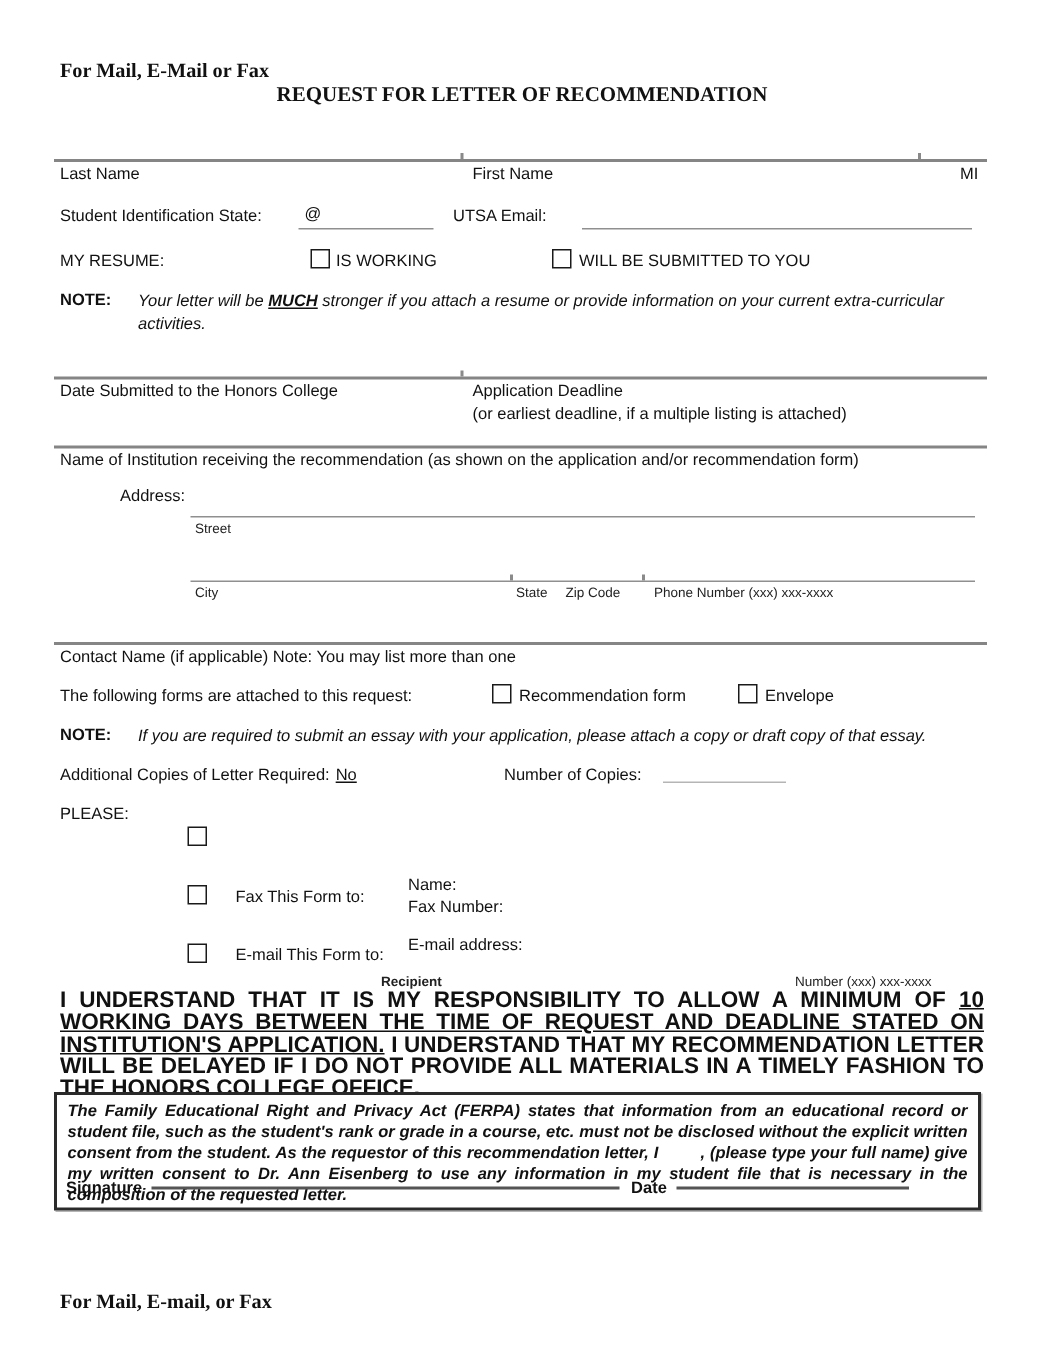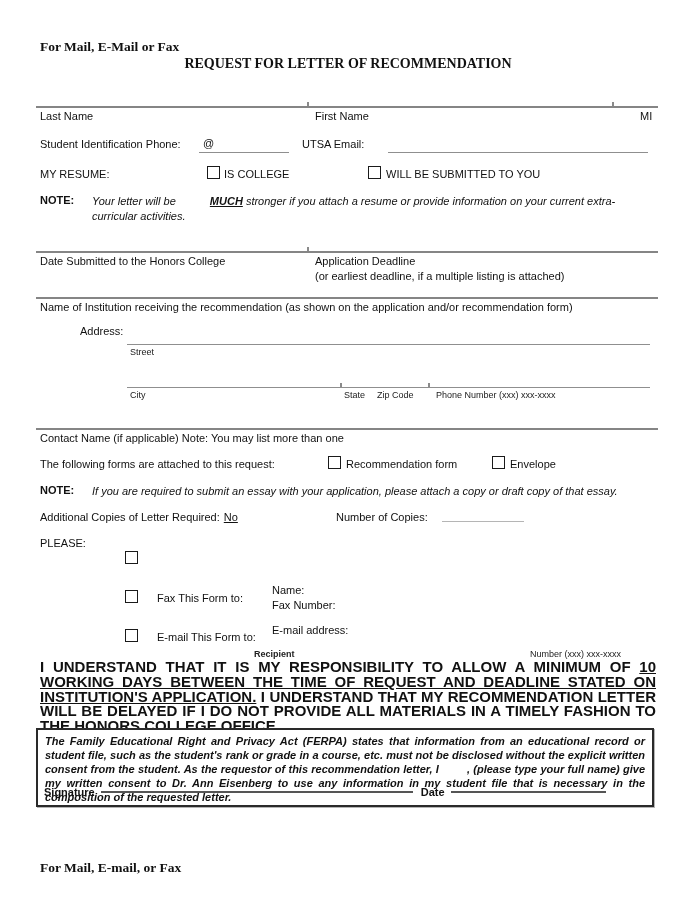--- a/index.html
+++ b/index.html
@@ -12,21 +12,21 @@
   .lbl { position:absolute; white-space:nowrap; }
   .serif-head { font-family:"Liberation Serif", serif; font-weight:bold; font-size:13.5px; }
   .title { position:absolute; left:0; right:0; text-align:center; font-family:"Liberation Serif", serif; font-weight:bold; font-size:14px; }
   .rule { position:absolute; left:36px; width:622px; height:1.5px; background:#858585; }
   .tick { position:absolute; width:1.5px; height:4px; background:#8a8a8a; }
   .fill-line { position:absolute; height:1.3px; background:#8f8f8f; }
   .cb { position:absolute; width:11px; height:11px; border:1.4px solid #1a1a1a; background:#fff; box-sizing:content-box; }
   .small-cap { position:absolute; font-size:9px; color:#222; white-space:nowrap; }
   .note-label { font-weight:bold; }
   .note-text { position:absolute; font-style:italic; line-height:15px; }
-  .emph { font-weight:bold; text-decoration:underline;margin-left:31px; }
+  .emph { font-weight:bold; text-decoration:underline; }
   .wrapbox { position:absolute; line-height:15px; }
   .ack {
     position:absolute; left:40px; top:660px; width:616px;
     font-weight:bold; font-size:15px; line-height:14.8px; text-align:justify;
   }
   .ack .uline { text-decoration:underline; }
   .ferpa-box {
     position:absolute; left:36px; top:728px; width:618px; height:79px;
     border:2px solid #2a2a2a; box-sizing:border-box; background:#fff;
     box-shadow:1px 1px 0 #b5b5b5;
@@ -48,29 +48,29 @@
   <div class="lbl serif-head" style="left:40px; top:39px;">For Mail, E-Mail or Fax</div>
   <div class="title" style="top:56px;">REQUEST FOR LETTER OF RECOMMENDATION</div>
 
   <div class="rule" style="top:106px;"></div>
   <div class="tick" style="left:307px; top:102px;"></div>
   <div class="tick" style="left:612px; top:102px;"></div>
   <div class="lbl" style="left:40px; top:110px;">Last Name</div>
   <div class="lbl" style="left:315px; top:110px;">First Name</div>
   <div class="lbl" style="left:640px; top:110px;">MI</div>
 
-  <div class="lbl" style="left:40px; top:138px;">Student Identification Phone:</div>
+  <div class="lbl" style="left:40px; top:138px;">Student Identification State:</div>
   <div class="lbl" style="left:203px; top:137px;">@</div>
   <div class="fill-line" style="left:199px; top:152px; width:90px;"></div>
   <div class="lbl" style="left:302px; top:138px;">UTSA Email:</div>
   <div class="fill-line" style="left:388px; top:152px; width:260px;"></div>
 
   <div class="lbl" style="left:40px; top:168px;">MY RESUME:</div>
   <div class="cb" style="left:207px; top:166px;"></div>
-  <div class="lbl" style="left:224px; top:168px;">IS COLLEGE</div>
+  <div class="lbl" style="left:224px; top:168px;">IS WORKING</div>
   <div class="cb" style="left:368px; top:166px;"></div>
   <div class="lbl" style="left:386px; top:168px;">WILL BE SUBMITTED TO YOU</div>
 
   <div class="lbl note-label" style="left:40px; top:194px;">NOTE:</div>
   <div class="note-text" style="left:92px; top:194px; width:562px;">
     <span>Your letter will be </span><span class="emph">MUCH</span><span> stronger if you attach a resume or provide information on your current extra-curricular activities.</span>
   </div>
 
   <div class="rule" style="top:251px;"></div>
   <div class="tick" style="left:307px; top:247px;"></div>

